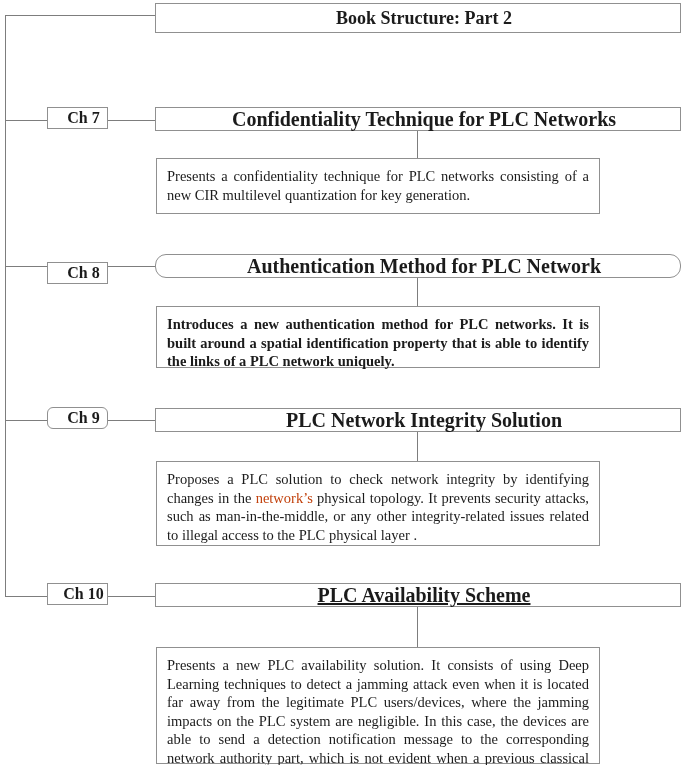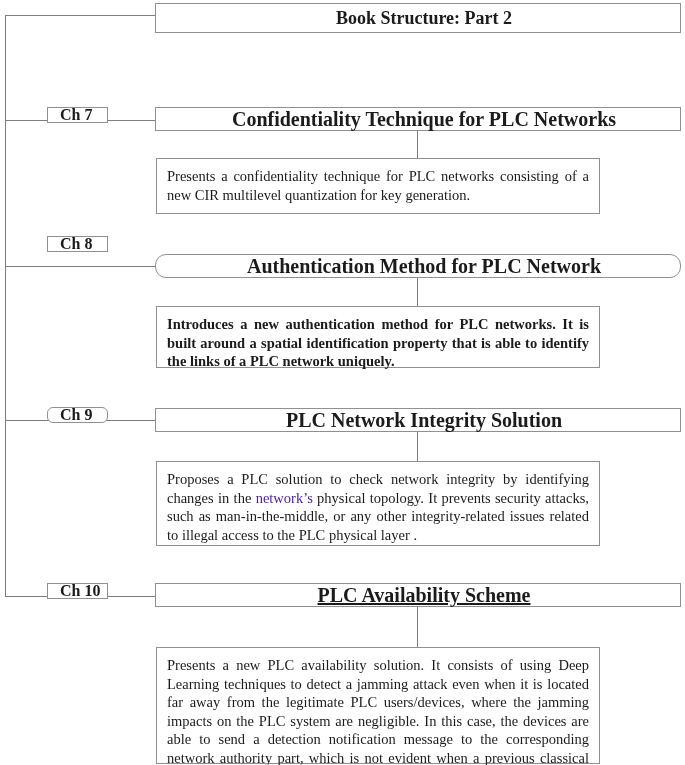--- a/index.html
+++ b/index.html
@@ -42,34 +42,34 @@
   }
   .chapter-title {
     left: 155px;
     width: 526px; height: 24px;
     display: flex; align-items: center; justify-content: center;
     font-weight: bold;
     font-size: 20px;
   }
   .badge {
     left: 47px;
-    width: 61px; height: 16px;
-    display: flex; align-items: center; 
+    width: 61px; height: 22px;
+    display: flex; align-items: center; justify-content: center;
     font-weight: bold;
     font-size: 16px;
   }
   .desc {
     left: 156px;
     width: 444px;
     padding: 8px 10px 12px 10px;
     font-size: 14.5px;
     line-height: 18.5px;
     text-align: justify;
   }
-  .gray-word { color: #4c1d95; }
+  .gray-word { color: #c2410c; }
 </style>
 </head>
 <body>
 
 <div class="figure">
 
   <div class="line-v" style="left:5px; top:15px; height:581px;"></div>
   <div class="line-h" style="left:5px; top:15px; width:150px;"></div>
   <div class="line-h" style="left:5px; top:120px; width:150px;"></div>
   <div class="line-h" style="left:5px; top:266px; width:150px;"></div>
@@ -88,21 +88,21 @@
   <div class="box badge" style="top:107px;">
     <span>Ch 7</span>
   </div>
   <div class="box chapter-title" style="top:107px;">
     <span>Confidentiality Technique for PLC Networks</span>
   </div>
   <div class="box desc" style="top:158px; height:56px;">
     <span>Presents a confidentiality technique for PLC networks consisting of a new CIR multilevel quantization for key generation.</span>
   </div>
 
-  <div class="box badge" style="top:236px;">
+  <div class="box badge" style="top:262px;">
     <span>Ch 8</span>
   </div>
   <div class="box chapter-title" style="top:254px;border-radius:11px;">
     <span>Authentication Method for PLC Network</span>
   </div>
   <div class="box desc" style="top:306px; height:62px;font-weight:bold;">
     <span>Introduces a new authentication method for PLC networks. It is built around a spatial identification property that is able to identify the links of a PLC network uniquely.</span>
   </div>
 
   <div class="box badge" style="top:407px;border-radius:6px;">

